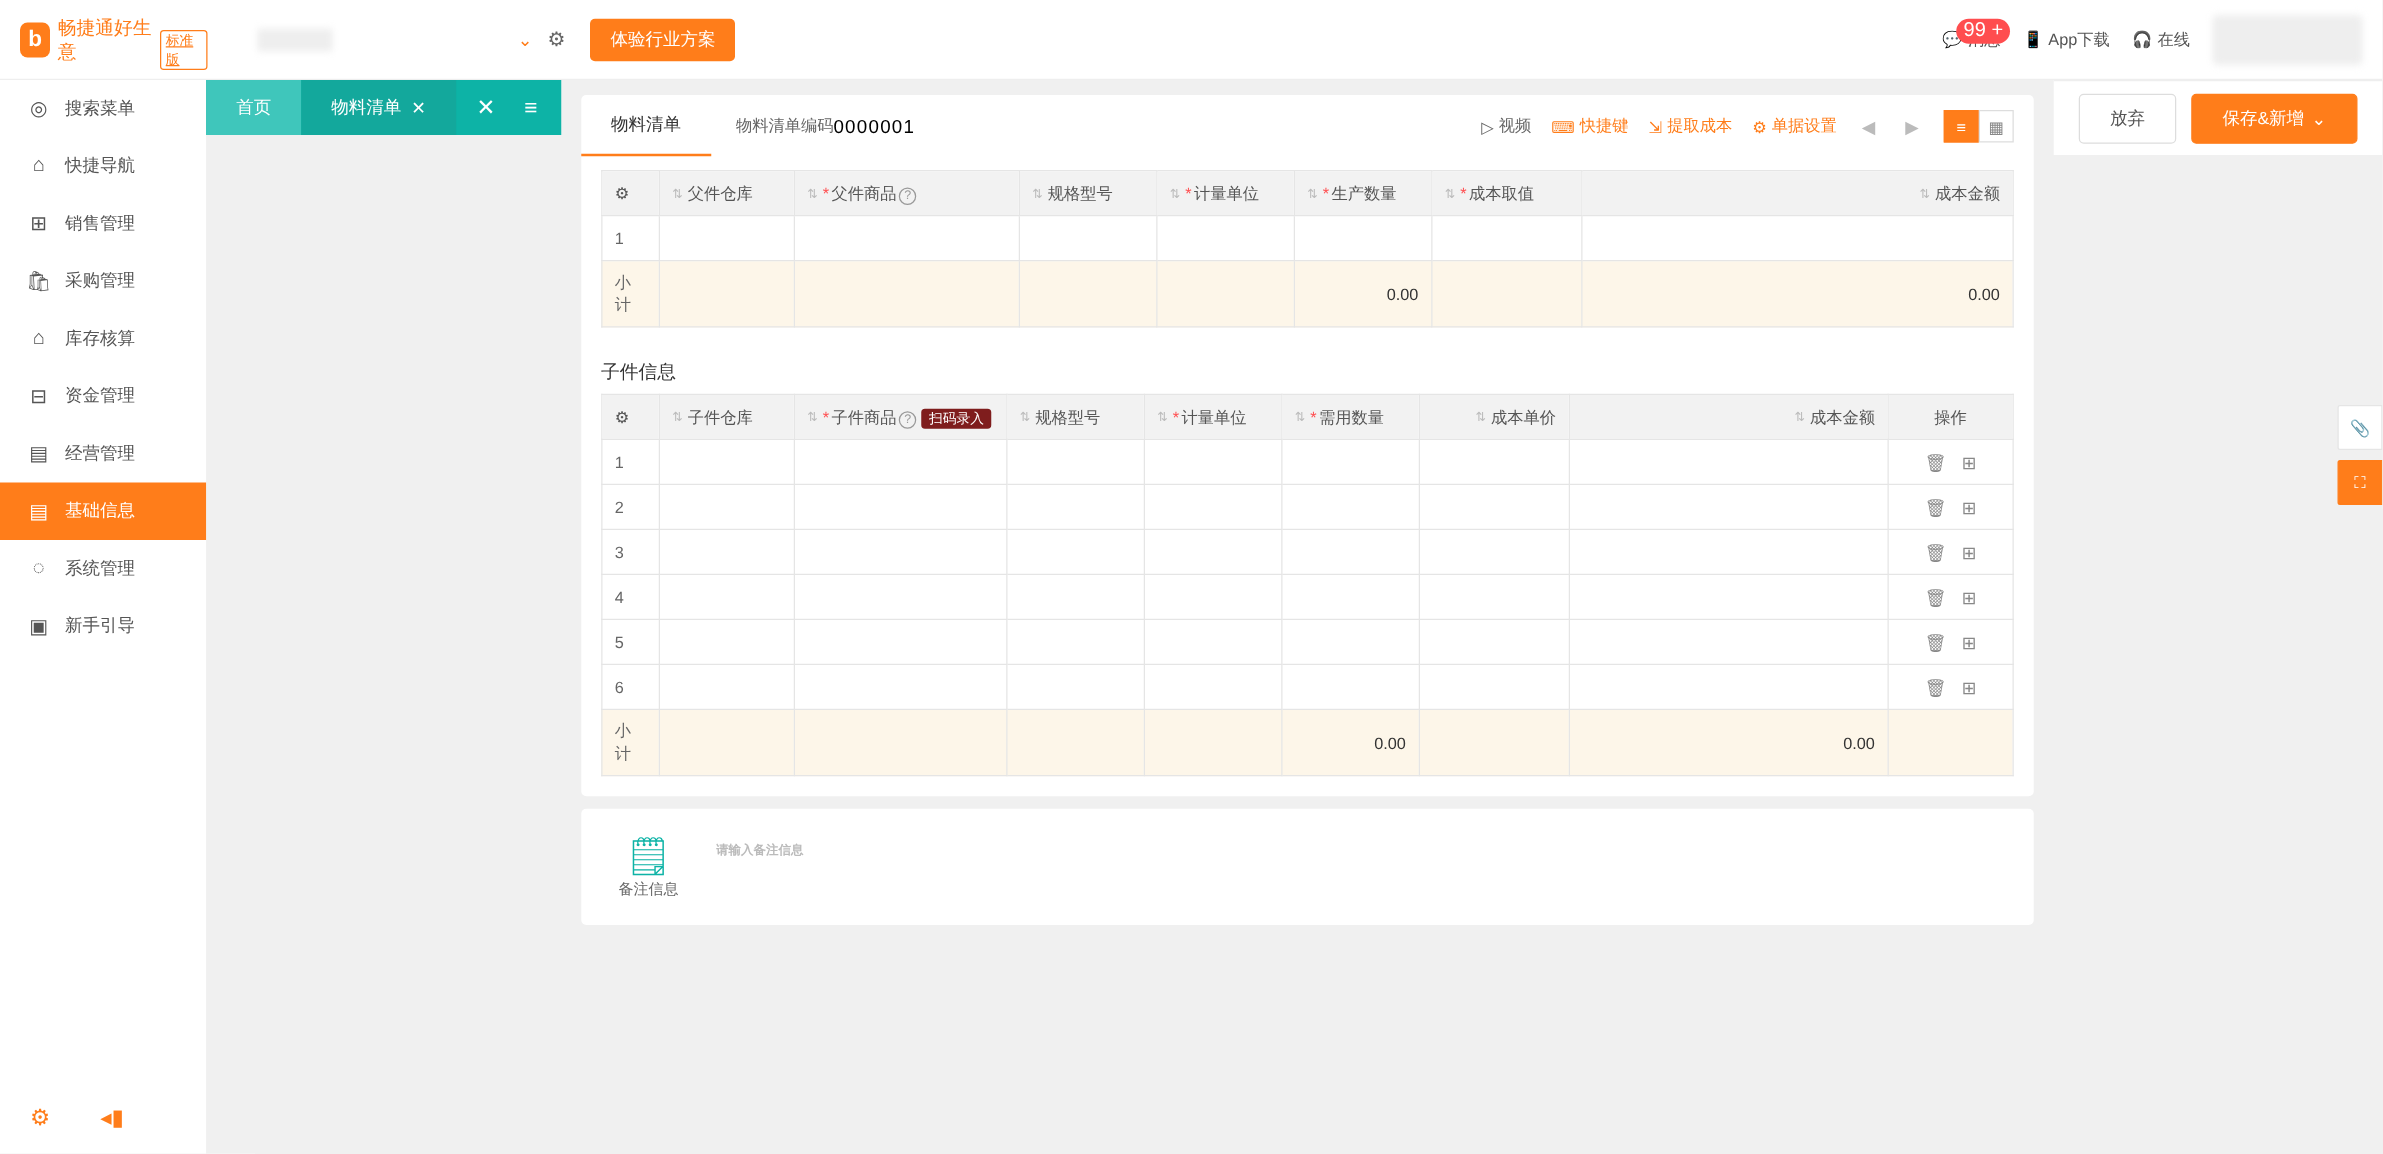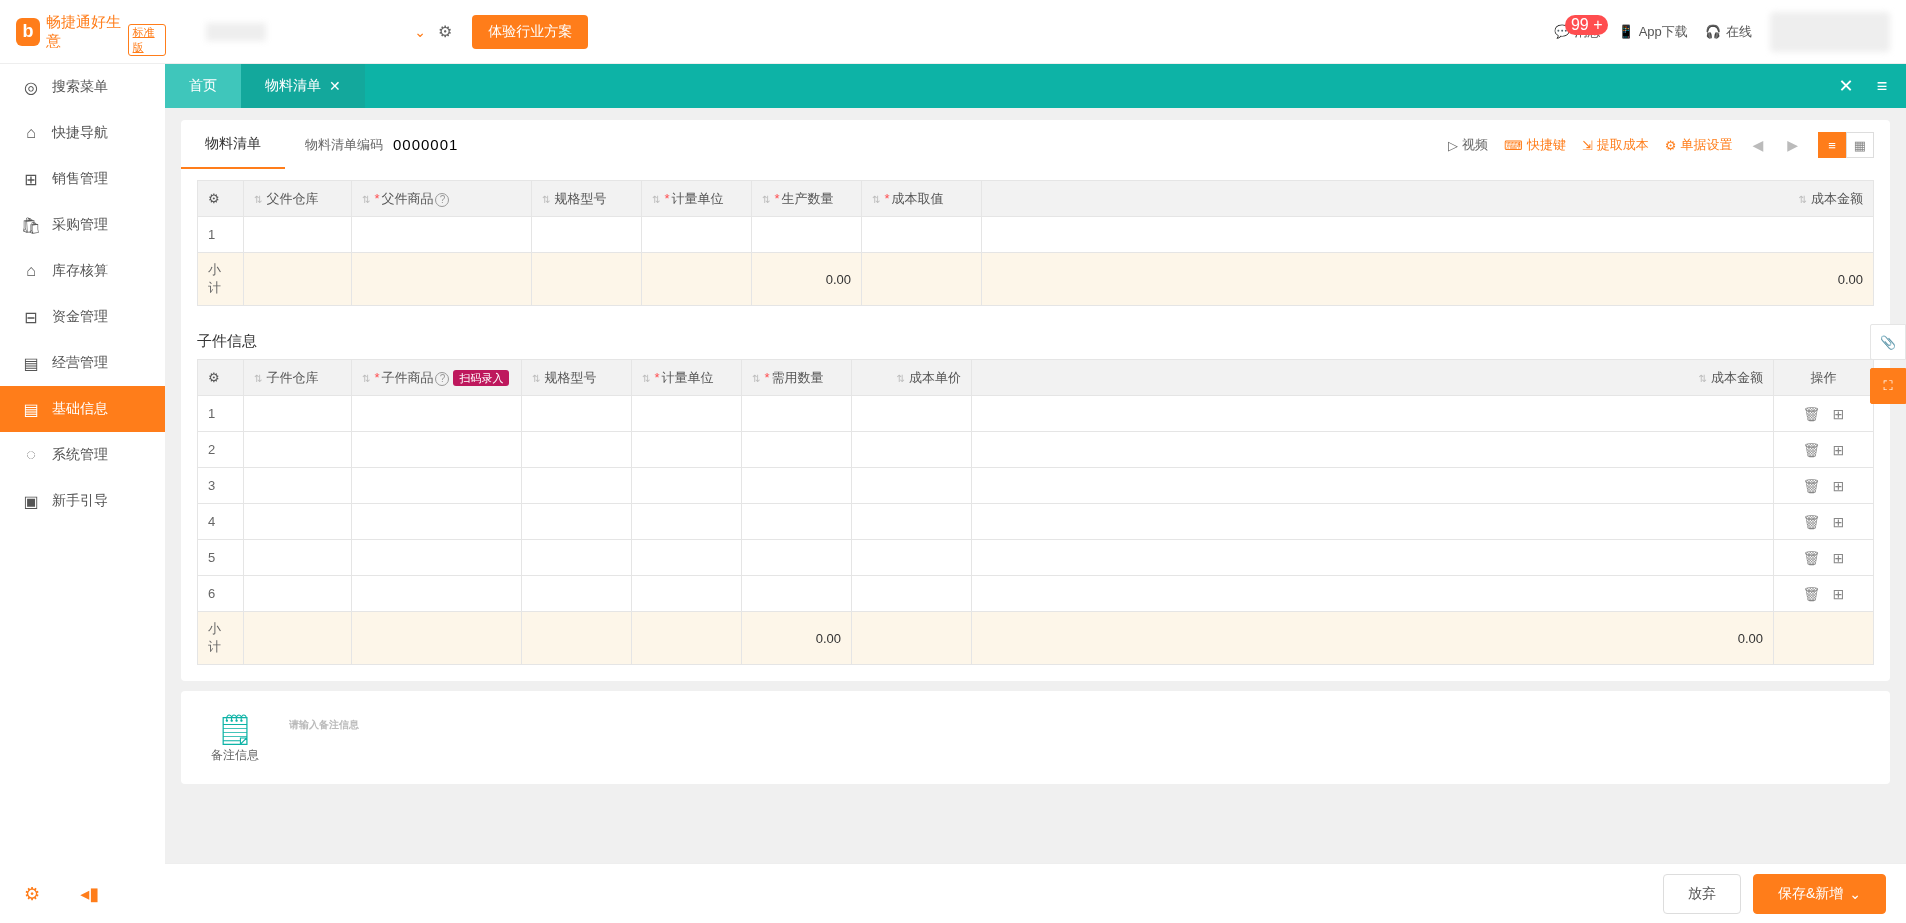--- a/index.html
+++ b/index.html
@@ -26,38 +26,38 @@
 .body { display: flex; flex: 1; overflow: hidden; }
 
 
 .sidebar { width: 165px; background: #fff; display: flex; flex-direction: column; }
 .sb-item { display: flex; align-items: center; gap: 12px; padding: 14px 22px; color: #555; cursor: pointer; font-size: 14px; }
 .sb-item.active { background: #ff7d1a; color: #fff; }
 .sb-icon { width: 18px; height: 18px; display: flex; align-items: center; justify-content: center; font-size: 16px; }
 .sb-footer { margin-top: auto; display: flex; gap: 40px; padding: 18px 24px; color: #ff7d1a; font-size: 18px; }
 
 
-.main { flex: 1; display: flex; flex-direction: column; background: #f0f0f0; position: relative; }
+.main { flex: 1; display: flex; flex-direction: row; background: #f0f0f0; position: relative; }
 
 
 .tab-strip { height: 44px; background: #0db3a6; display: flex; align-items: stretch; }
 .tab { padding: 0 24px; display: flex; align-items: center; color: #fff; cursor: pointer; font-size: 14px; }
 .tab.light { background: #3fc6bb; }
 .tab.active { background: #13a89c; }
 .tab-close { margin-left: 8px; font-size: 14px; }
 .tab-strip-right { margin-left: auto; display: flex; align-items: center; padding: 0 10px; color: #fff; gap: 8px; }
 .tab-x { width: 28px; height: 28px; display: flex; align-items: center; justify-content: center; cursor: pointer; font-size: 18px; }
 
 
 .content { flex: 1; padding: 12px 16px; overflow: auto; display: flex; flex-direction: column; gap: 10px; }
 .card { background: #fff; border-radius: 4px; padding: 0; position: relative; }
 .card-top { display: flex; align-items: center; padding: 0 16px 0 0; height: 50px; }
 .sub-tab { padding: 14px 24px; font-size: 14px; color: #555; border-bottom: 2px solid transparent; }
 .sub-tab.active { color: #333; border-bottom: 2px solid #ff7d1a; font-weight: 500; }
-.doc-hdr { display: flex; align-items: flex-start; gap: 10px; color: #666; margin-left: 20px; }
+.doc-hdr { display: flex; align-items: center; gap: 0; color: #666; margin-left: 20px; }
 .doc-num { color: #000; font-size: 15px; letter-spacing: 1px; }
 .card-top-right { margin-left: auto; display: flex; align-items: center; gap: 16px; color: #666; font-size: 13px; }
 .ctr-item { display: flex; align-items: center; gap: 4px; cursor: pointer; }
 .ctr-item.orange { color: #ff7d1a; }
 .nav-arrow { color: #bbb; padding: 0 4px; font-size: 14px; }
 .view-toggle { display: flex; gap: 0; }
 .vt { width: 28px; height: 26px; border: 1px solid #ddd; display: flex; align-items: center; justify-content: center; cursor: pointer; color: #888; }
 .vt.active { background: #ff7d1a; color: #fff; border-color: #ff7d1a; }
 
 
@@ -68,21 +68,21 @@
 .tbl { width: 100%; border-collapse: collapse; table-layout: fixed; }
 .tbl th, .tbl td { border: 1px solid #e5e5e5; padding: 8px 10px; font-size: 13px; text-align: left; height: 36px; }
 .tbl th { background: #f2f2f2; color: #555; font-weight: 500; position: relative; }
 .tbl th .sort { color: #bbb; font-size: 10px; margin-right: 4px; display: inline-block; vertical-align: middle; }
 .req { color: #ff4d4f; margin-right: 2px; }
 .row-idx { width: 50px; text-align: center; color: #666; }
 .tbl tr.subtotal td { background: #fdf6e9; font-weight: 500; }
 .text-right { text-align: right !important; }
 .ops-col { width: 100px; text-align: center !important; }
 .op-icon { color: #888; margin: 0 6px; cursor: pointer; font-size: 14px; }
-.scan-badge { background: #be185d; color: #fff; font-size: 11px; padding: 2px 6px; border-radius: 3px; margin-left: 4px; margin-top: 39px; }
+.scan-badge { background: #7f1d1d; color: #fff; font-size: 11px; padding: 2px 6px; border-radius: 3px; margin-left: 4px; margin-top: 39px; }
 .qmark { display: inline-block; width: 14px; height: 14px; border: 1px solid #999; border-radius: 50%; font-size: 10px; line-height: 12px; text-align: center; color: #999; margin-left: 2px; }
 
 
 .remark-card { background: #fff; display: flex; padding: 20px 24px; gap: 20px; align-items: flex-start; border-radius: 4px; }
 .remark-left { display: flex; flex-direction: column; align-items: center; width: 60px; color: #666; font-size: 12px; }
 .remark-icon { width: 36px; height: 36px; color: #0db3a6; font-size: 30px; display: flex; align-items: center; justify-content: center; }
 .remark-input { flex: 1; border: none; font-size: 10px; padding: 8px 4px; outline: none; color: #a21caf; font-weight: bold; }
 .remark-input::placeholder { color: #bbb; }
 
 

